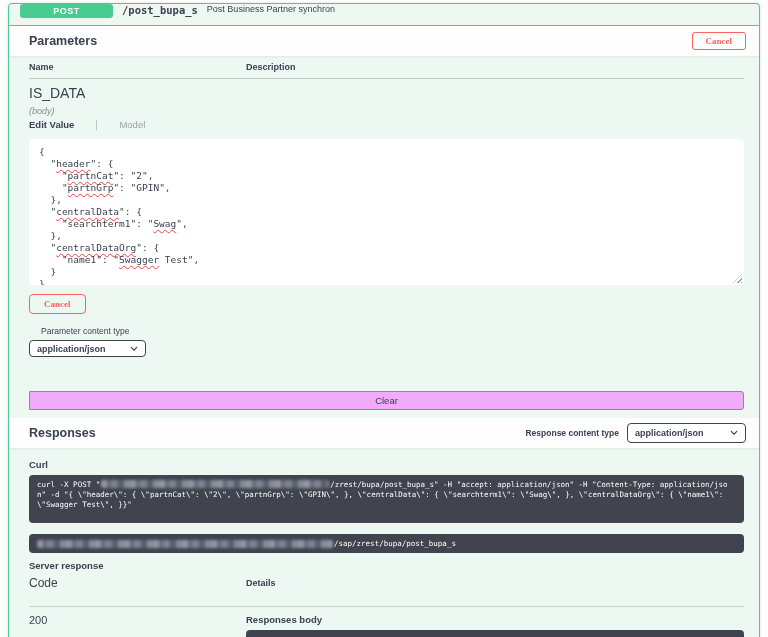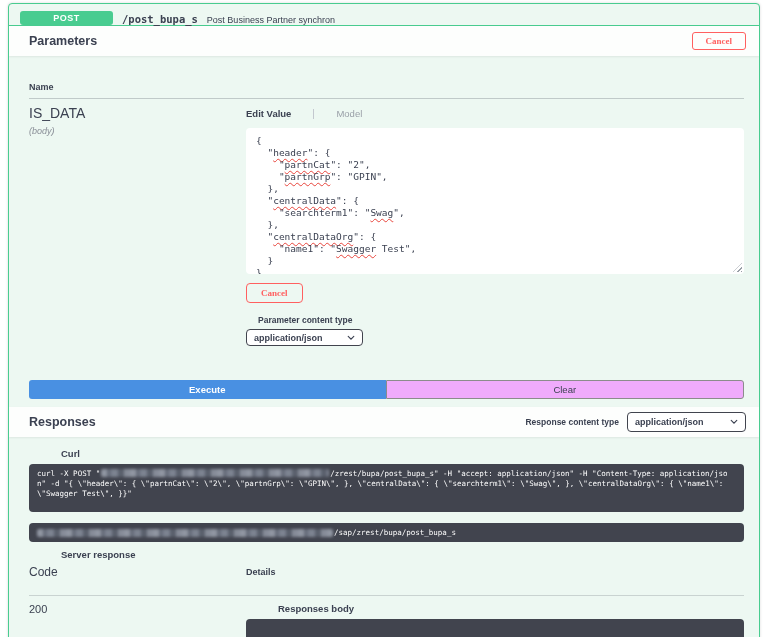--- a/index.html
+++ b/index.html
@@ -7,46 +7,46 @@
   body {
     width:768px; height:637px; position:relative; overflow:hidden;
     background:#fff; font-family:"Liberation Sans", sans-serif; color:#3b4151;
   }
   .opblock {
     position:absolute; left:8px; top:3px; width:752px; height:680px;
     border:1px solid #49cc90; border-radius:4px; background:#edf8f2;
     box-shadow:0 0 3px rgba(0,0,0,.15); overflow:hidden;
   }
   
-  .opblock-header { height:22px; display:flex; align-items:flex-end; gap:9px; padding:0 11px; border-bottom:1px solid #49cc90; cursor:pointer; }
+  .opblock-header { height:22px; display:flex; align-items:flex-start; gap:9px; padding:0 11px; border-bottom:1px solid #49cc90; cursor:pointer; }
   .method-badge {
     background:#49cc90; color:#fff; font-weight:bold; font-size:9px; letter-spacing:.5px;
     width:93px; height:14px; line-height:14px; text-align:center; border-radius:3px;
     font-family:"Liberation Sans", sans-serif;
   }
   .endpoint-path { font-family:"DejaVu Sans Mono", monospace; font-weight:bold; font-size:10.5px; color:#3b4151; }
   .endpoint-summary { font-size:9px; color:#3b4151; }
   
   .section-header {
     height:30px; background:rgba(255,255,255,.85);
     display:flex; align-items:center; justify-content:space-between;
     padding:0 13px 0 20px; box-shadow:0 1px 2px rgba(0,0,0,.07);
   }
   .section-title { font-size:12.5px; font-weight:bold; color:#3b4151; }
   .btn-cancel {
     background:transparent; border:1px solid #ff6060; color:#ff6060;
     font-weight:bold; font-size:9px; border-radius:3px; padding:3px 13px;
     font-family:Liberation Serif, serif; cursor:pointer;
   }
   
-  .params-area { padding:6px 15px 0 20px;margin-top:20px; }
+  .params-area { padding:6px 15px 0 20px; }
   .cols-header { display:flex; padding-bottom:6px; border-bottom:1px solid rgba(59,65,81,.25); }
   .col-name { width:217px; font-size:9px; font-weight:bold; }
   .col-desc { flex:1; font-size:9px; font-weight:bold; }
-  .param-row { display:flex; padding-top:6px; }
+  .param-row { display:flex; padding-top:6px;flex-direction:column; }
   .param-left { width:217px; }
   .param-name { font-size:14px; color:#3b4151; }
   .param-loc { margin-top:5px; font-size:9px; font-style:italic; color:#8a8f98; }
   .param-right { flex:1; }
   .tabs { display:flex; align-items:center; gap:22px; margin:3px 0 9px; }
   .tab-active { font-size:9.5px; font-weight:bold; color:#3b4151; cursor:pointer; }
   .tab-divider { width:1px; height:10px; background:#c3c8cf; }
   .tab { font-size:9.5px; color:#9aa0a8; cursor:pointer; }
   .body-editor {
     position:relative; width:100%; height:146px; background:#fff; border-radius:4px;
@@ -54,21 +54,21 @@
     line-height:12px; color:#3b4151; overflow:hidden; cursor:text;
   }
   .body-editor .line { white-space:pre; }
   .miss { text-decoration:underline; text-decoration-style:wavy; text-decoration-color:#e8453c; text-decoration-thickness:1px; text-underline-offset:2px; }
   .grip {
     position:absolute; right:2px; bottom:2px; width:9px; height:9px; cursor:nwse-resize;
     background:repeating-linear-gradient(135deg, #9aa0a8 0 1px, transparent 1px 3px);
     clip-path:polygon(100% 0, 100% 100%, 0 100%);
   }
   .editor-cancel { display:block; margin-top:9px; padding:4px 14px; border-radius:4px; }
-  .pct-label { margin-top:12px; font-size:8.5px; font-weight:bold; color:#3b4151;padding-left:12px; }
+  .pct-label { margin-top:12px; font-size:8.5px; font-weight:normal; color:#3b4151;padding-left:12px; }
   .ui-select {
     margin-top:4px; width:117px; height:17px; background:#fff; border:1.5px solid #41444e;
     border-radius:4px; display:flex; align-items:center; justify-content:space-between;
     padding:0 7px; font-size:9px; font-weight:bold; color:#3b4151; cursor:pointer;
   }
   .chev { width:8px; height:8px; flex:0 0 auto; }
   
   .exec-row { display:flex; margin:34px 15px 0 20px; height:19px; }
   .btn-execute {
     flex:1; background:#4990e2; color:#fff; border:none; border-radius:3px 0 0 3px;
@@ -77,21 +77,21 @@
   .btn-clear {
     flex:1; background:#f0abfc; color:#3b4151; border:1px solid #8c8c8c; border-radius:0 3px 3px 0;
     font-size:9.5px; font-family:"Liberation Sans", sans-serif; cursor:pointer;
   }
   .responses-header { margin-top:8px; }
   .rct { display:flex; align-items:center; gap:8px; }
   .rct-label { font-size:8.5px; font-weight:bold; color:#3b4151; }
   .rct .ui-select { margin-top:0; width:119px; height:20px; }
   
   .responses-area { padding:11px 15px 0 20px; }
-  .block-label { font-size:9.5px; font-weight:bold; color:#3b4151; margin-bottom:5px;margin-left:32px; }
+  .block-label { font-size:9.5px; font-weight:bold; color:#3b4151; margin-bottom:5px; }
   .code {
     background:#41444e; border-radius:4px; color:#fff;
     font-family:"DejaVu Sans Mono", monospace; font-size:7.5px; line-height:10px;
     padding:5px 8px; white-space:pre-wrap; word-break:break-all;
   }
   .curl-block { height:48px; overflow:hidden; margin-bottom:11px; }
   .requrl-block { height:19px; margin-bottom:7px; white-space:nowrap; overflow:hidden; display:flex; align-items:center; }
   .redact {
     display:inline-block; height:8px; border-radius:2px; vertical-align:-1px;
     background:repeating-linear-gradient(90deg,#9aa0ac 0 6px,#6b7180 6px 10px,#848b99 10px 17px,#5d6370 17px 23px,#8f95a2 23px 29px);
@@ -124,20 +124,21 @@
   </div>
 
   <div class="section-header">
     <span class="section-title">Parameters</span>
     <button class="btn-cancel">Cancel</button>
   </div>
 
   <div class="params-area">
     <div class="cols-header">
       <div class="col-name">Name</div>
+      <div class="col-desc">Description</div>
     </div>
     <div class="param-row">
       <div class="param-left">
         <div class="param-name">IS_DATA</div>
         <div class="param-loc">(body)</div>
       </div>
       <div class="param-right">
         <div class="tabs">
           <span class="tab-active">Edit Value</span>
           <span class="tab-divider"></span>
@@ -166,21 +167,20 @@
           <span>application/json</span>
           <svg class="chev" viewBox="0 0 10 10">
               <path d="M1.5 3 L5 6.5 L8.5 3" fill="none" stroke="#3b4151" stroke-width="1.4" stroke-linecap="round"></path>
             </svg>
         </div>
       </div>
     </div>
   </div>
 
   <div class="exec-row">
-    <button class="btn-execute">Execute</button>
     <button class="btn-clear">Clear</button>
   </div>
 
   <div class="section-header responses-header">
     <span class="section-title">Responses</span>
     <div class="rct">
       <span class="rct-label">Response content type</span>
       <div class="ui-select">
         <span>application/json</span>
         <svg class="chev" viewBox="0 0 10 10">

